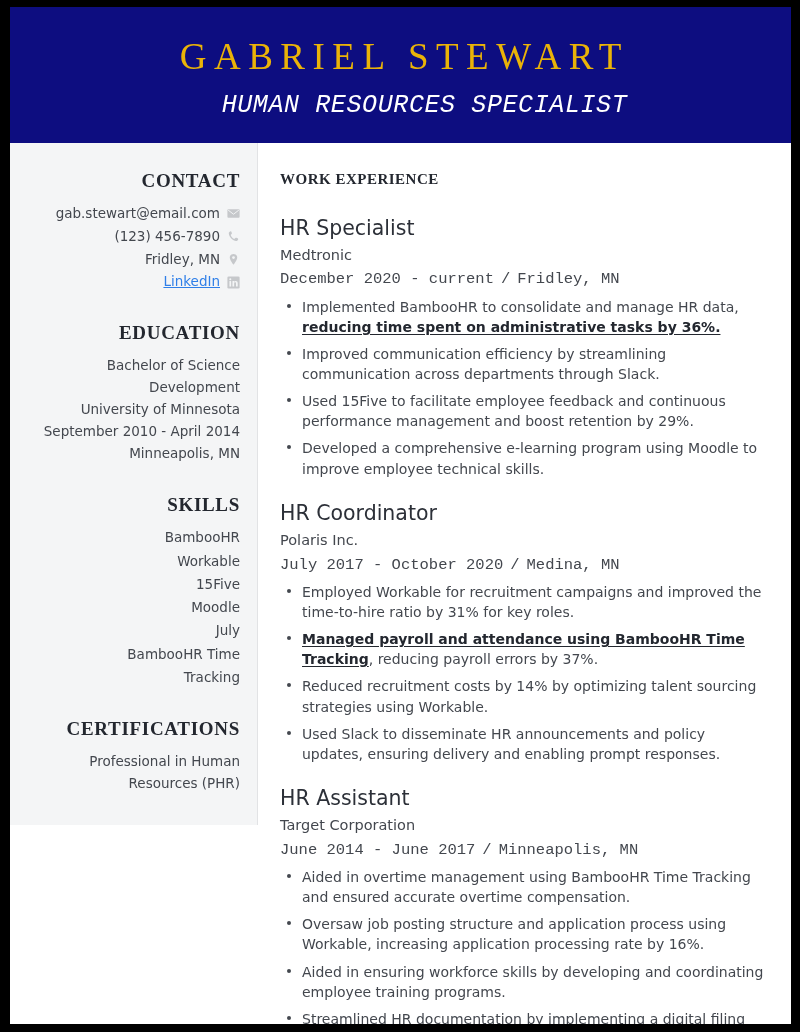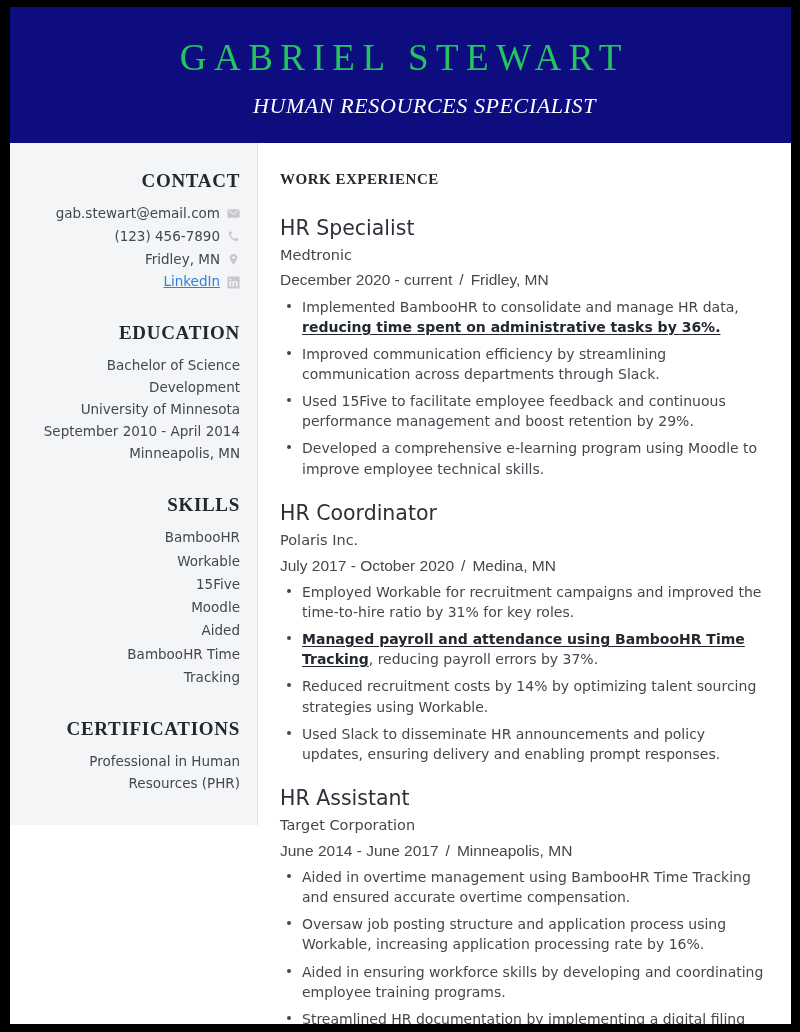--- a/index.html
+++ b/index.html
@@ -39,30 +39,30 @@
     flex-direction: column;
     align-items: center;
     justify-content: center;
     box-sizing: border-box;
     padding-top: 6px;
   }
   #name {
     font-family: "Liberation Serif", "DejaVu Serif", serif;
     font-size: 37px;
     font-weight: 400;
-    color: #22c55e;
+    color: #eab308;
     letter-spacing: 7.5px;
     text-indent: 7.5px;
     line-height: 1.12;
     white-space: nowrap;
     text-align: center;
   }
   #subtitle {
-    font-family: Liberation Serif, serif;
-    font-size: 22px;
+    font-family: Liberation Mono, monospace;
+    font-size: 25px;
     font-style: italic;
     font-weight: 400;
     color: #ffffff;
     letter-spacing: 0.6px;
     margin-top: 14px;
     white-space: nowrap;
     margin-left: 48px;
   }
 
   
@@ -151,21 +151,21 @@
     margin-bottom: 4px;
   }
   .job-company {
     font-family: "DejaVu Sans", sans-serif;
     font-size: 14.5px;
     color: #43474e;
     line-height: 1.5;
     margin-bottom: 2px;
   }
   .job-meta {
-    font-family: Liberation Sans, sans-serif;
+    font-family: Liberation Mono, monospace;
     font-size: 15.5px;
     color: #43474e;
     line-height: 1.5;
     margin-bottom: 5px;
   }
   .job-meta .sep { padding: 0 7px; }
 
   ul.bullets {
     list-style: none;
     margin: 0;
@@ -266,21 +266,21 @@
           <div class="edu-line">September 2010 - April 2014</div>
           <div class="edu-line">Minneapolis, MN</div>
         </div>
 
         <div class="side-block">
           <div class="sec-head">SKILLS</div>
           <div class="skill-line">BambooHR</div>
           <div class="skill-line">Workable</div>
           <div class="skill-line">15Five</div>
           <div class="skill-line">Moodle</div>
-          <div class="skill-line">Aided</div>
+          <div class="skill-line">July</div>
           <div class="skill-line">BambooHR Time</div>
           <div class="skill-line">Tracking</div>
         </div>
 
         <div class="side-block">
           <div class="sec-head">CERTIFICATIONS</div>
           <div class="cert-line">Professional in Human</div>
           <div class="cert-line">Resources (PHR)</div>
         </div>
 

